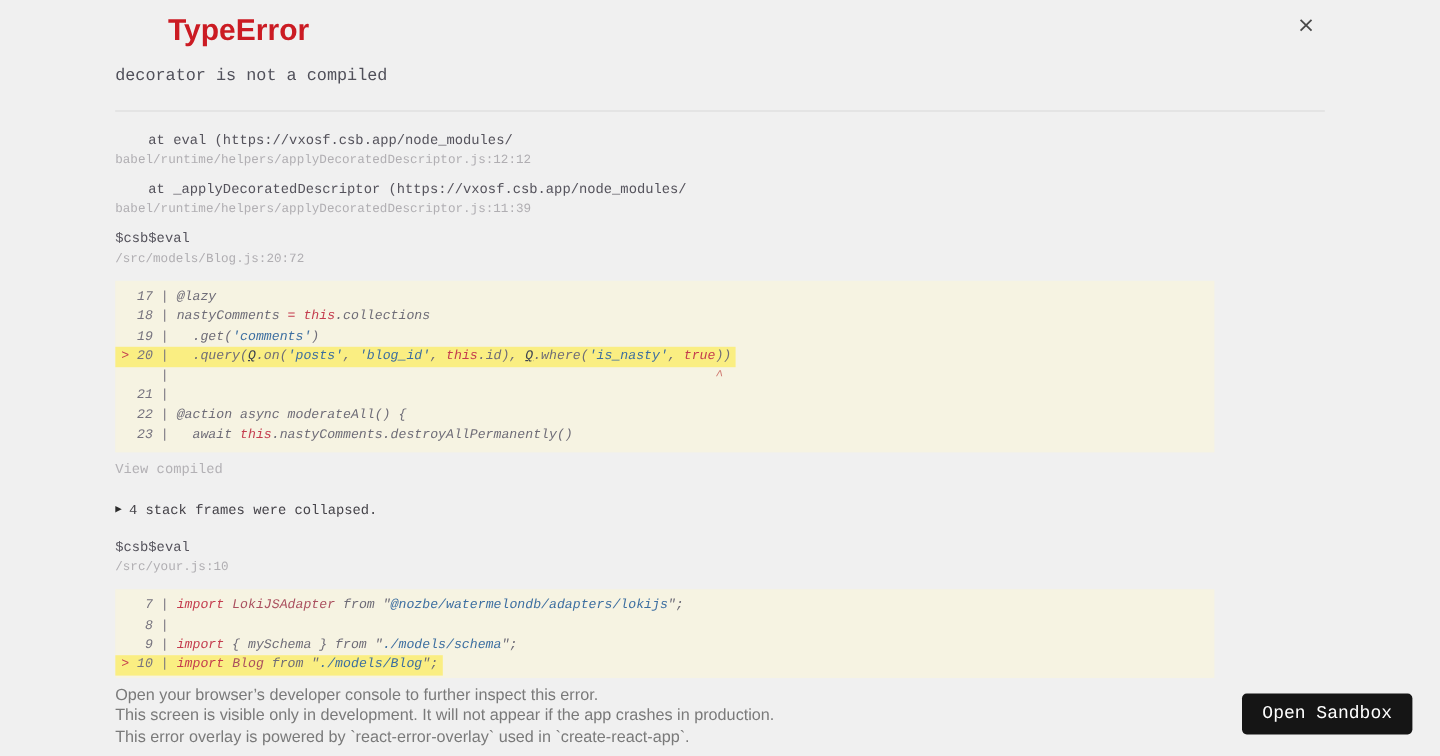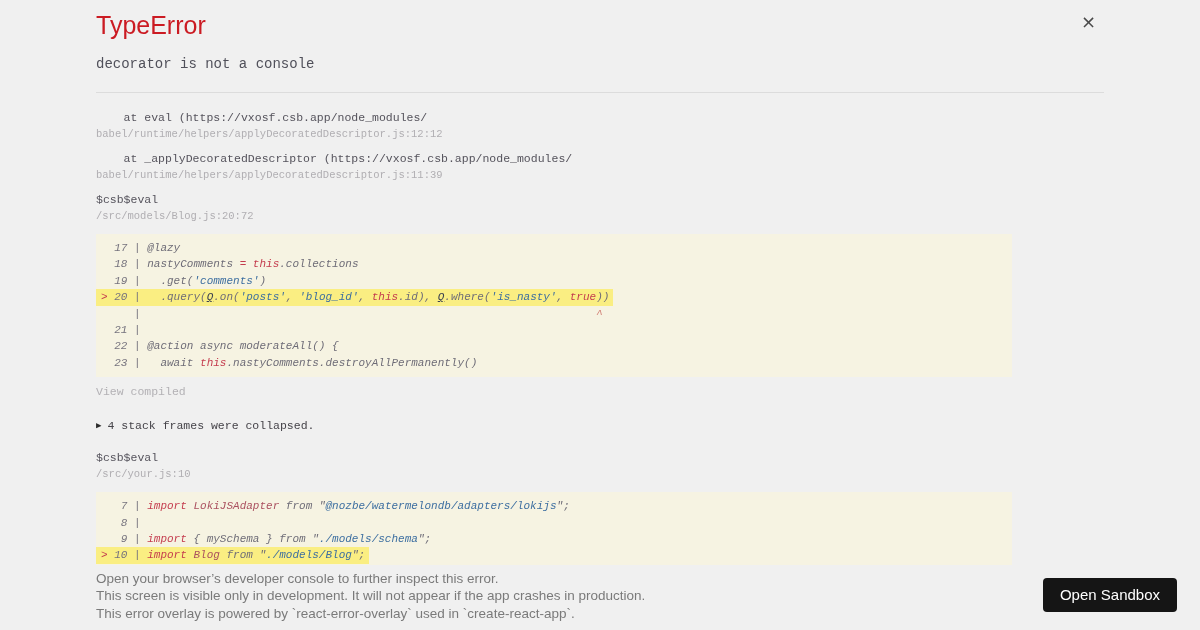--- a/index.html
+++ b/index.html
@@ -6,21 +6,21 @@
     --bg:#f0f0f0; --red:#cb1b23; --text-dark:#55535c; --text-light:#b0aeb2;
     --code-bg:#f6f3e2; --hl-bg:#faee82; --kw:#c43c4e; --str:#3c6ea0;
     --cn:#aa505f; --qcol:#3d4350; --gut:#76737e; --def:#6e6c77; --caret:#cf7a70;
   }
   html,body{margin:0;padding:0;width:1200px;height:630px;overflow:hidden;
     background:var(--bg);font-family:"Liberation Sans","DejaVu Sans",sans-serif;}
   .overlay{position:absolute;inset:0;background:var(--bg);}
   .content{position:relative;margin:0 96px;width:1008px;}
   .close{position:absolute;top:13px;right:104px;font-size:18px;line-height:18px;
     color:#4a4a4a;cursor:pointer;font-family:"DejaVu Sans",sans-serif;}
-  .title{padding-top:12px;font-size:25px;line-height:27px;font-weight:400;color:var(--red);}
+  .title{padding-top:12px;font-size:25px;line-height:27px;font-weight:700;color:var(--red);margin-left:44px;}
   .mono{font-family:"Liberation Mono","DejaVu Sans Mono",monospace;}
   .message{margin-top:17px;font-size:14px;line-height:16px;color:#50505a;white-space:pre;}
   .divider{margin:20px 0 0;border:none;border-top:1px solid #dcdcdc;height:0;}
   .trace{margin-top:17px;}
   .frame{margin-top:9px;}
   .frame:first-child{margin-top:0;}
   .frame-fn{font-size:11.5px;line-height:15px;color:var(--text-dark);white-space:pre;}
   .frame-file{font-size:10.5px;line-height:15px;margin-top:2px;color:var(--text-light);white-space:pre;}
   .code-frame{margin-top:10px;background:var(--code-bg);padding:6px 0;width:916px;
     font-size:11px;line-height:16.4px;overflow:hidden;font-style:italic;}
@@ -36,31 +36,31 @@
   .tok-caret{color:var(--caret);}
   .view-compiled{margin-top:7px;font-size:11.5px;line-height:15px;color:#b3b1b5;cursor:pointer;white-space:pre;}
   .collapsed{margin-top:19px;font-size:11.5px;line-height:15px;color:#454349;cursor:pointer;white-space:pre;}
   .collapsed .arrow{color:#2b2b2b;font-size:9px;margin-right:6px;display:inline-block;vertical-align:1px;}
   .frame-late{margin-top:16px;}
   .footer{position:absolute;left:0;right:0;bottom:0;background:var(--bg);
     padding:5px 200px 8px 96px;}
   .footer-line{font-size:13.5px;line-height:17.3px;color:#7a7a7a;}
   .sandbox-btn{position:absolute;right:23px;bottom:18px;background:#151515;color:#ffffff;
     font-size:15px;line-height:18px;padding:8px 17px;border:none;border-radius:4px;cursor:pointer;
-    font-family:Liberation Sans, sans-serif;}
+    font-family:Liberation Mono, monospace;}
 </style>
 </head>
 <body>
 
 <div class="overlay">
   <span class="close">×</span>
 
   <div class="content">
     <div class="title">TypeError</div>
-    <div class="message mono">decorator is not a console</div>
+    <div class="message mono">decorator is not a compiled</div>
     <hr class="divider">
 
     <div class="trace mono">
       <div class="frame">
         <div class="frame-fn">    at eval (https://vxosf.csb.app/node_modules/</div>
         <div class="frame-file">babel/runtime/helpers/applyDecoratedDescriptor.js:12:12</div>
       </div>
       <div class="frame">
         <div class="frame-fn">    at _applyDecoratedDescriptor (https://vxosf.csb.app/node_modules/</div>
         <div class="frame-file">babel/runtime/helpers/applyDecoratedDescriptor.js:11:39</div>

